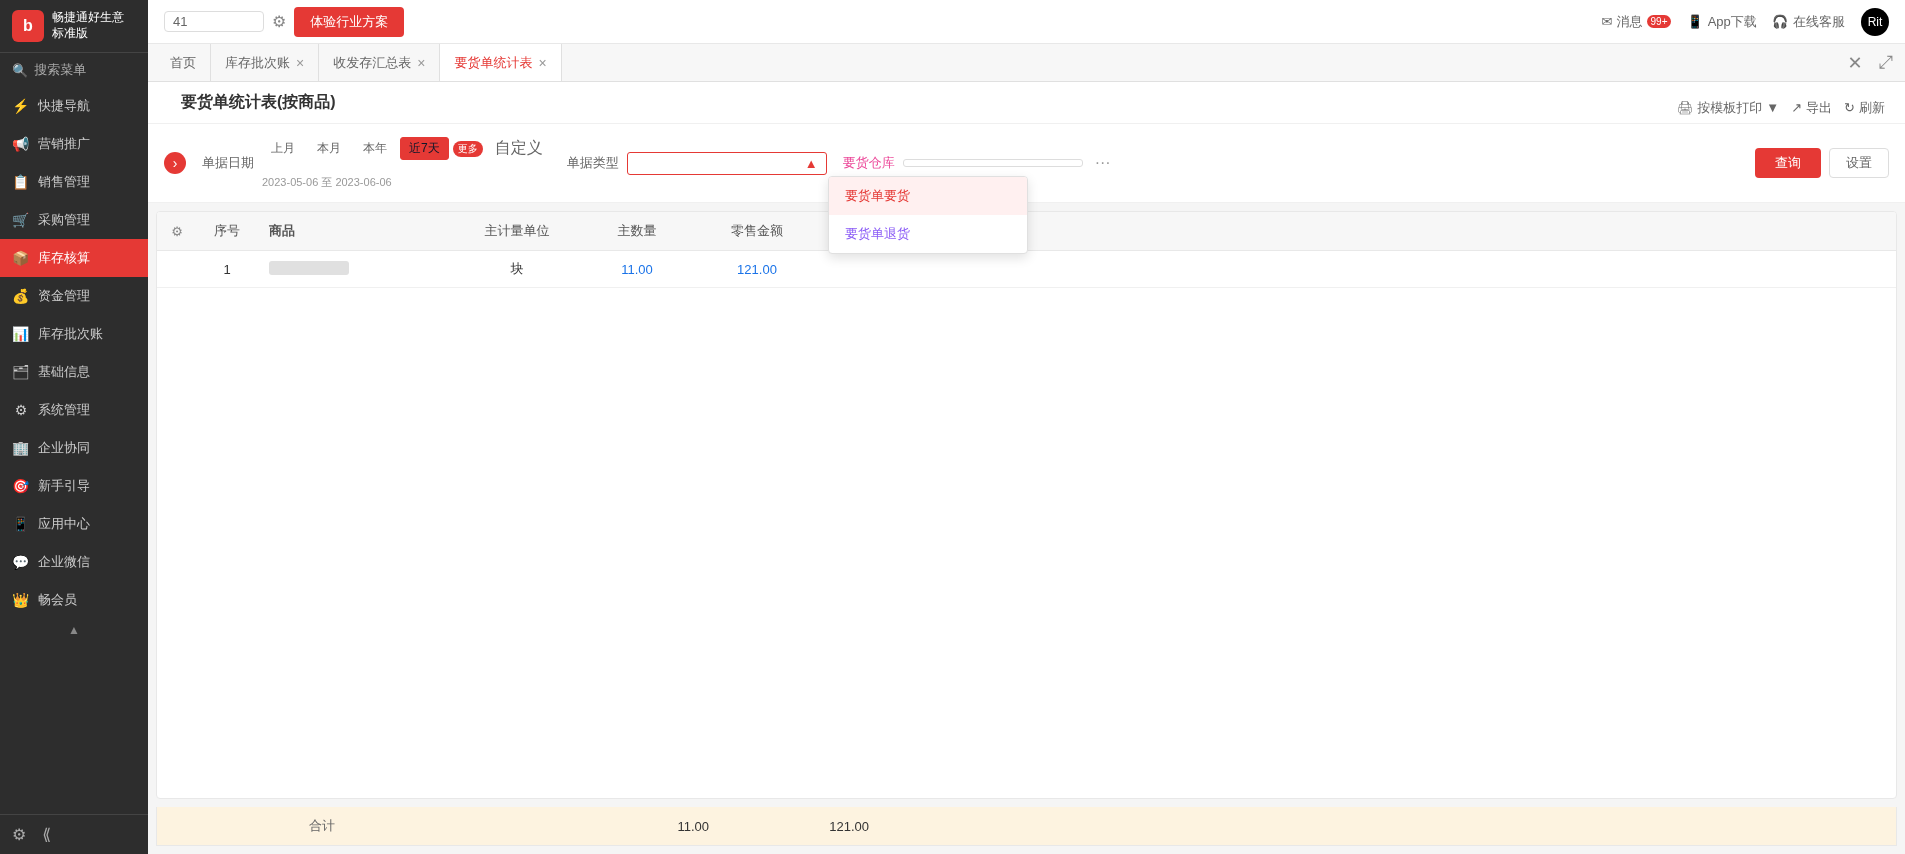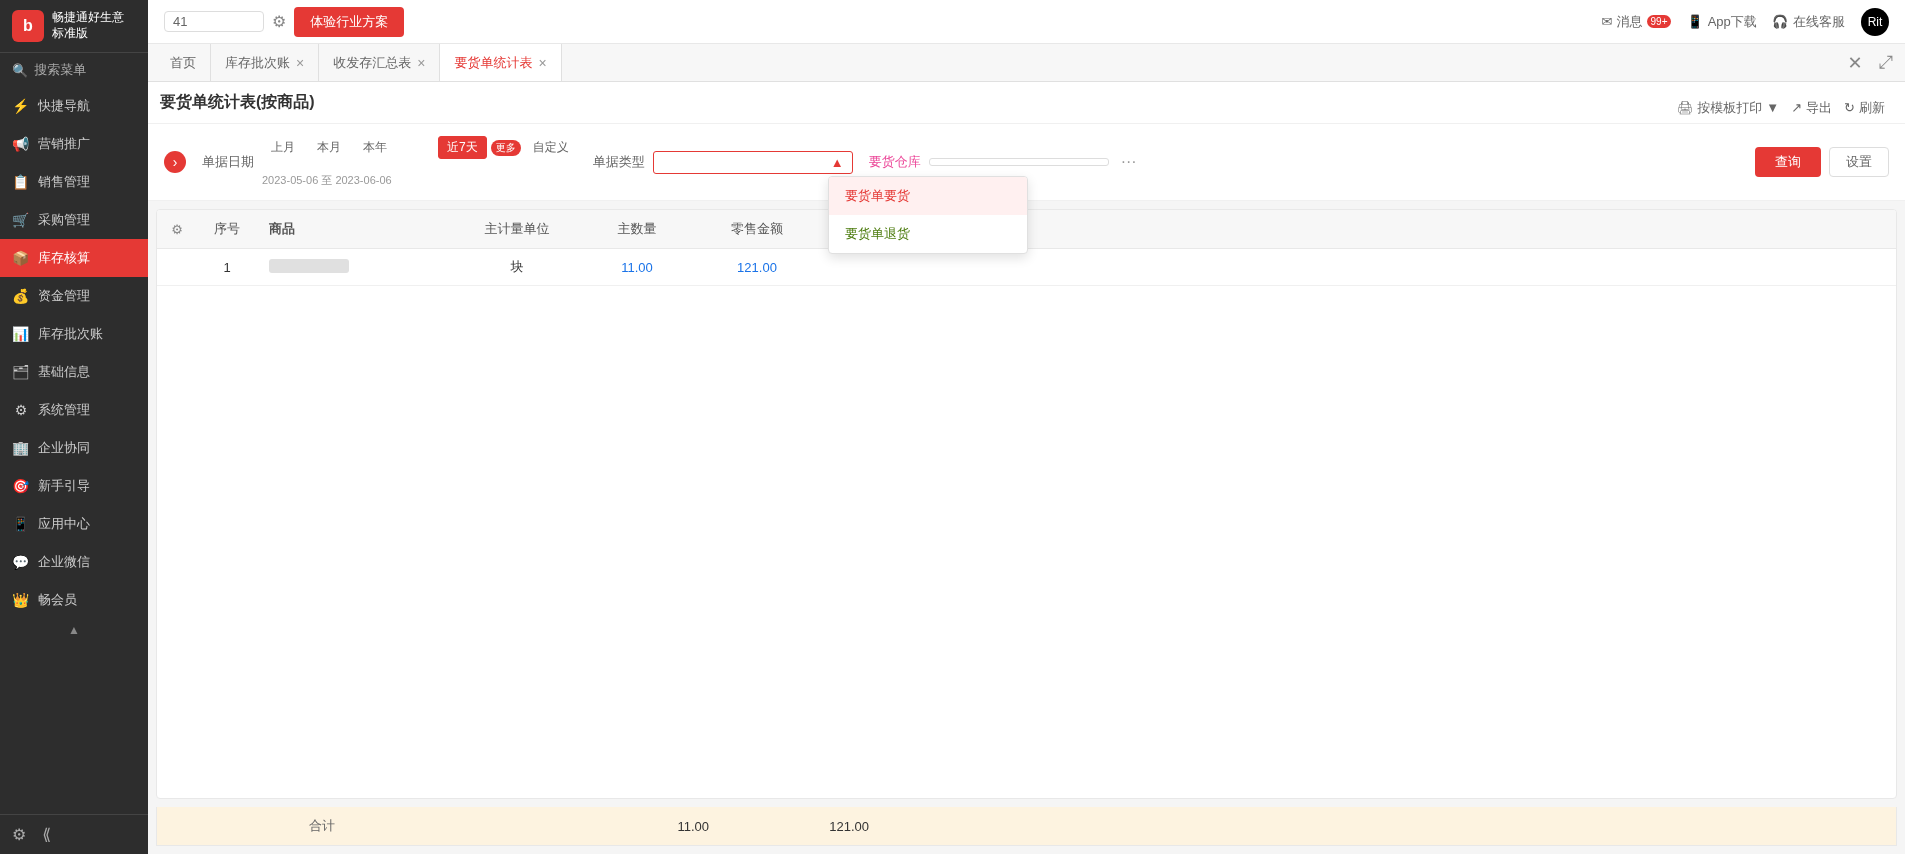--- a/index.html
+++ b/index.html
@@ -118,21 +118,21 @@
       flex: 1;
       background: #f5f5f5;
       overflow: hidden;
       display: flex;
       flex-direction: column;
     }
 
     
     .page-header {
       background: #fff;
-      padding: 10px 20px 0 12px;
+      padding: 10px 20px 0 33px;
       display: flex;
       align-items: center;
       justify-content: space-between;
       border-bottom: 1px solid #f0f0f0;
       flex-shrink: 0;
     }
     .page-title { font-size: 16px; font-weight: 600; color: #333; padding-bottom: 10px; }
     .page-header-actions { display: flex; align-items: center; gap: 12px; }
     .action-link { color: #666; font-size: 13px; cursor: pointer; display: flex; align-items: center; gap: 4px; }
 
@@ -152,23 +152,23 @@
       width: 22px; height: 22px; font-size: 14px; cursor: pointer;
       display: flex; align-items: center; justify-content: center; flex-shrink: 0;
     }
     .filter-group { display: flex; align-items: center; gap: 8px; }
     .filter-label { color: #666; font-size: 13px; }
     .filter-date-btns { display: flex; align-items: center; gap: 4px; }
     .date-btn {
       padding: 2px 8px; border-radius: 3px; cursor: pointer; font-size: 12px;
       border: 1px solid transparent; color: #666;
     }
-    .date-btn.active-red { background: #e53935; color: #ffffff; border-color: #e53935; margin-left: 38px; }
+    .date-btn.active-red { background: #e53935; color: #0f172a; border-color: #e53935; }
     .badge-more { background: #e53935; color: #fff; font-size: 10px; padding: 1px 5px; border-radius: 8px; cursor: pointer; }
-    .date-btn-custom { padding: 2px 8px; color: #666; font-size: 12px; cursor: pointer; }
+    .date-btn-custom { padding: 2px 8px; color: #666; font-size: 16px; cursor: pointer; }
     .date-range { color: #999; font-size: 11px; margin-top: 14px; }
     .filter-date-group { display: flex; flex-direction: column; }
 
     .filter-type-group { display: flex; align-items: center; gap: 8px; }
     .filter-type-label { color: #666; font-size: 13px; }
     .filter-type-select {
       border: 1px solid #e53935; border-radius: 3px; padding: 3px 8px;
       font-size: 13px; min-width: 200px; display: flex; align-items: center;
       justify-content: space-between; cursor: pointer; background: #fff;
       position: relative;
@@ -198,21 +198,21 @@
       border-radius: 4px;
       box-shadow: 0 4px 12px rgba(0,0,0,0.12);
       z-index: 100;
       min-width: 200px;
       overflow: hidden;
     }
     .dropdown-item {
       padding: 10px 16px;
       font-size: 13px;
       cursor: pointer;
-      color: #4d7c0f;
+      color: #8b5cf6;
     }
     .dropdown-item.selected { background: #fff0f0; color: #e53935; }
 
     
     .table-area {
       flex: 1;
       overflow: auto;
       background: #fff;
       margin: 8px;
       border: 1px solid #e8e8e8;

